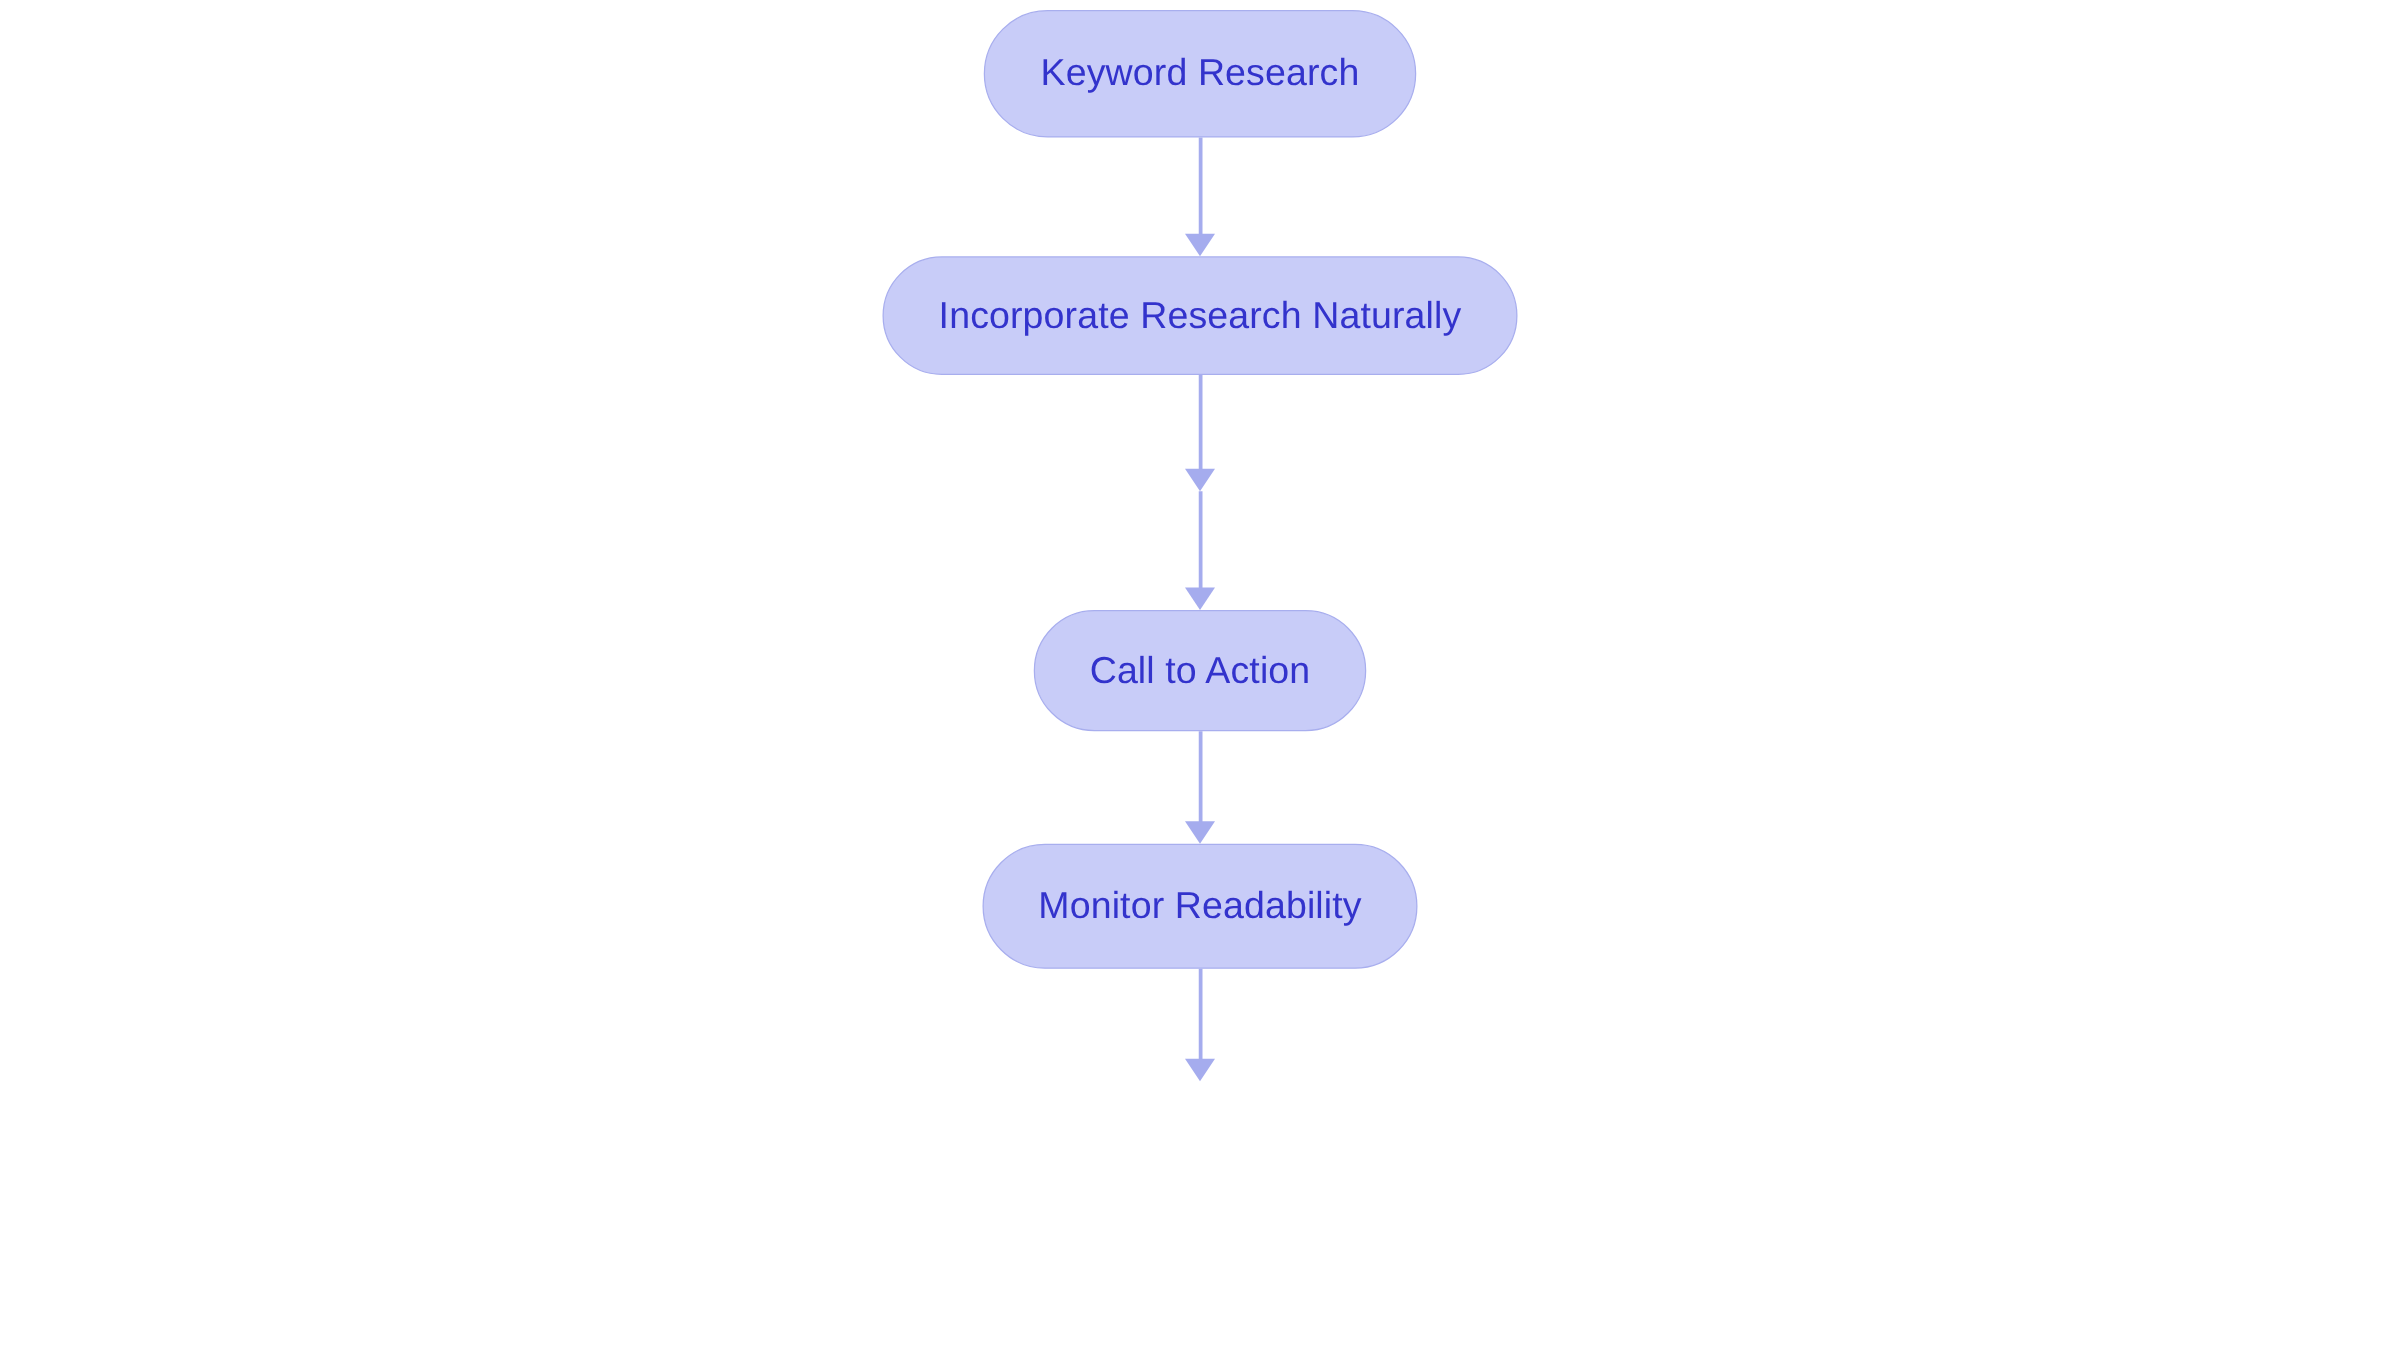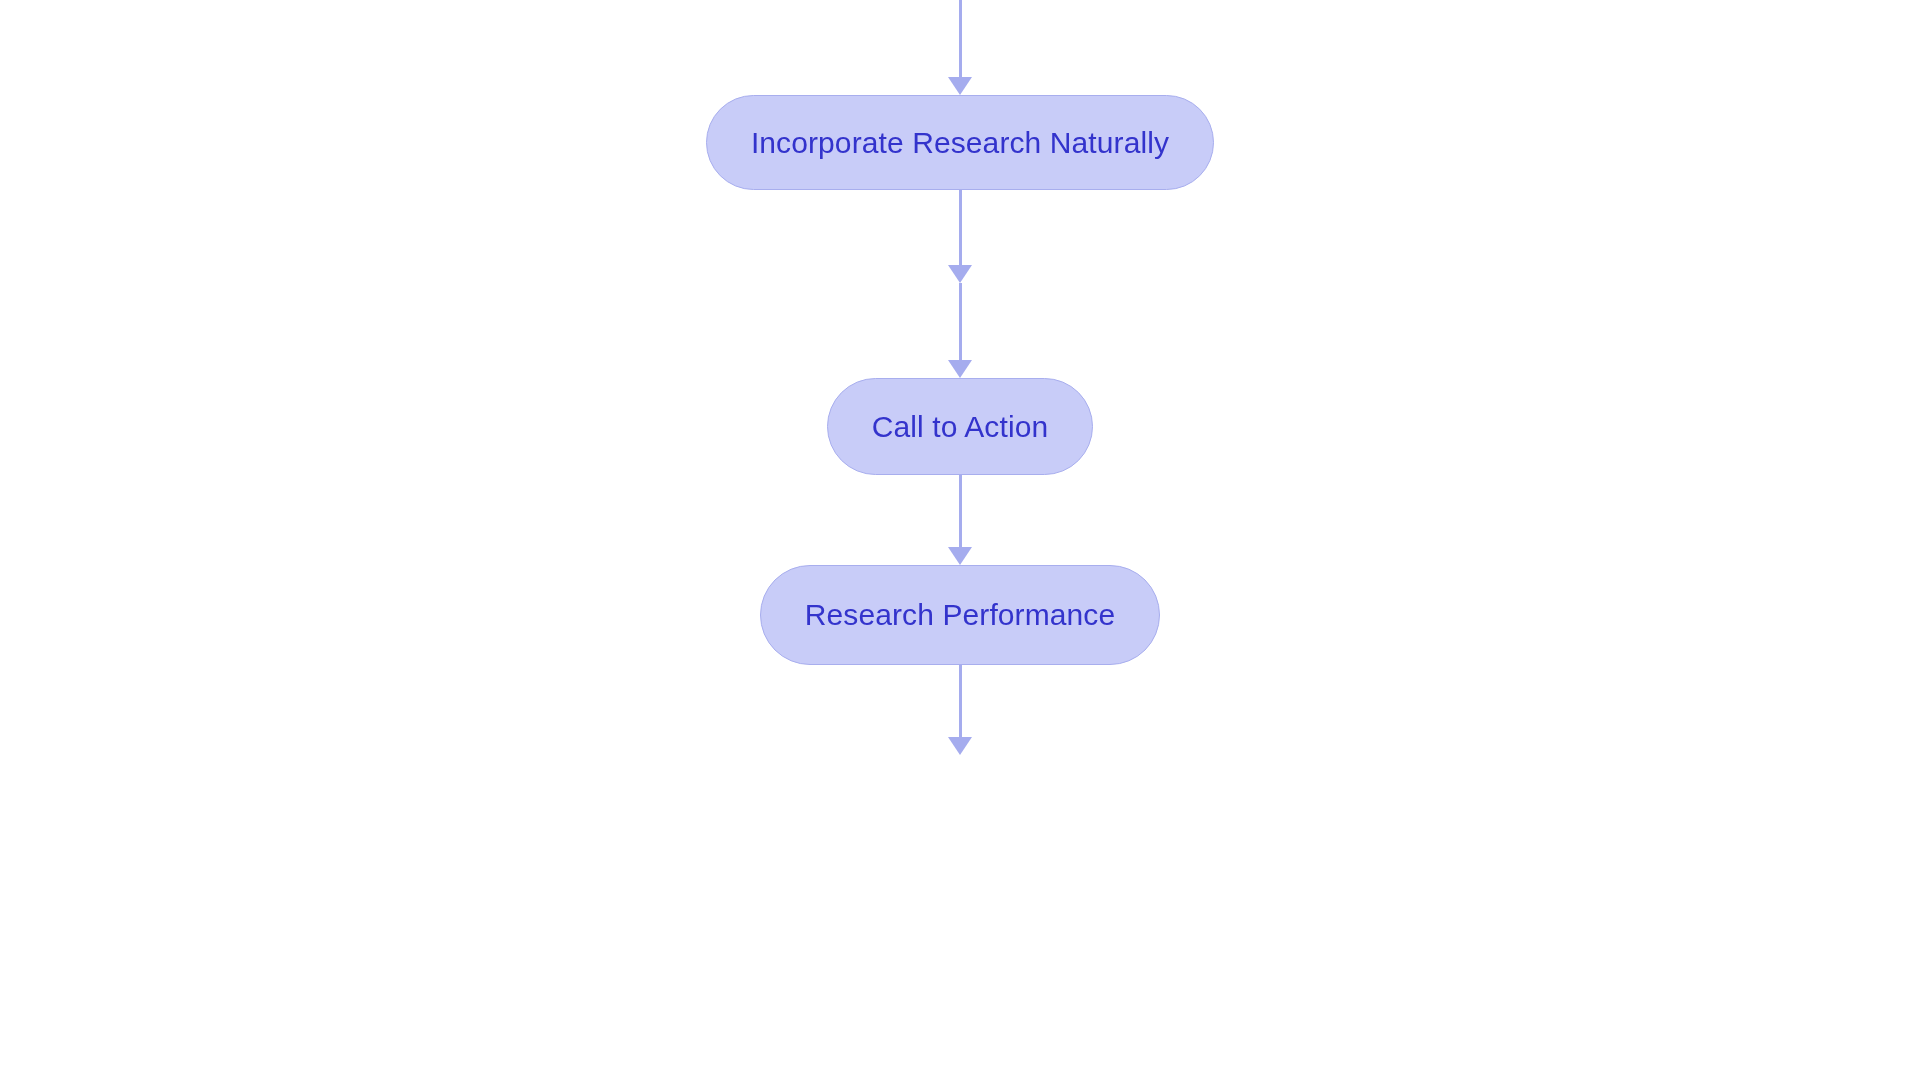--- a/index.html
+++ b/index.html
@@ -93,20 +93,23 @@
     margin-top: -1px;
     flex: 0 0 auto;
   }
 </style>
 </head>
 <body>
 
 <div id="flowchart-canvas">
   <div class="flow-column">
 
+    <div class="flow-node node-0">
+      <span class="node-label">Keyword Research</span>
+    </div>
 
     <div class="flow-connector conn-0">
       <div class="conn-line"></div>
       <div class="conn-arrowhead"></div>
     </div>
 
     <div class="flow-node node-1">
       <span class="node-label">Incorporate Research Naturally</span>
     </div>
 
@@ -124,21 +127,21 @@
     <div class="flow-node node-3">
       <span class="node-label">Call to Action</span>
     </div>
 
     <div class="flow-connector conn-3">
       <div class="conn-line"></div>
       <div class="conn-arrowhead"></div>
     </div>
 
     <div class="flow-node node-4">
-      <span class="node-label">Research Performance</span>
+      <span class="node-label">Monitor Readability</span>
     </div>
 
     <div class="flow-connector conn-4">
       <div class="conn-line"></div>
       <div class="conn-arrowhead"></div>
     </div>
 
 
   </div>
 </div>

